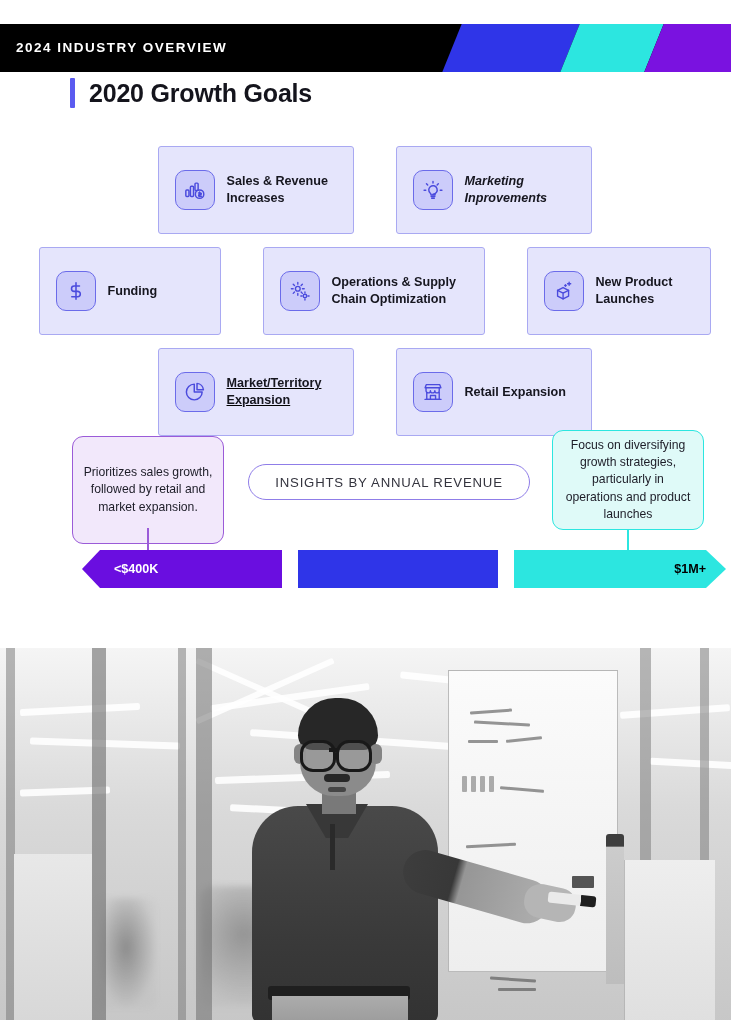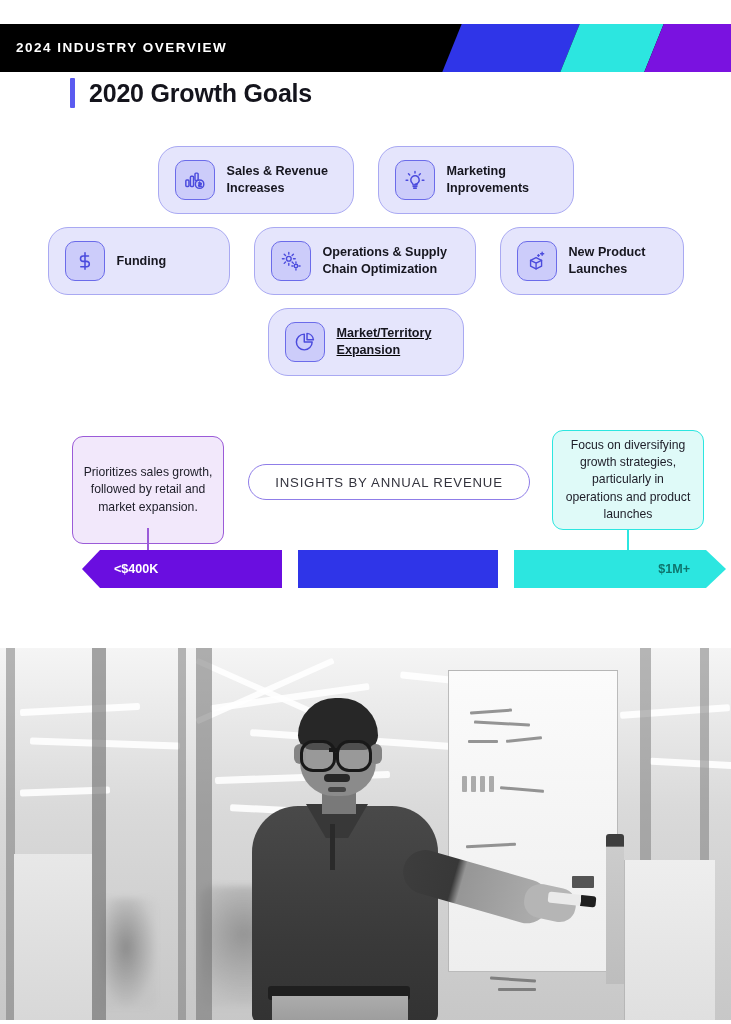--- a/index.html
+++ b/index.html
@@ -83,24 +83,25 @@
     justify-content: center;
     gap: 24px;
     margin-bottom: 13px;
   }
   .goal-card {
     display: flex;
     align-items: center;
     gap: 12px;
     background: #e5e5fc;
     border: 1.6px solid #a9a9f2;
-    border-radius: 20px;
+    border-radius: 3px;
     padding: 12px 16px;
     box-sizing: border-box;
-    height: 68px;
+    height: 88px;
+    margin-left: 18px;
   }
   .goal-card .icon-box {
     width: 38px;
     height: 38px;
     min-width: 38px;
     border-radius: 10px;
     background: #ccccfa;
     border: 1.4px solid #6b6bea;
     display: flex;
     align-items: center;
@@ -109,21 +110,21 @@
   .goal-card .icon-box svg { display: block; }
   .goal-card .card-label {
     font-size: 12.6px;
     font-weight: 700;
     color: #16161f;
     line-height: 1.32;
     white-space: pre-line;
   }
   
   .c-sales      { width: 196px; }
-  .c-marketing  { width: 196px; }
+  .c-marketing  { width: 196px; font-style: italic; }
   .c-funding    { width: 182px; }
   .c-operations { width: 222px; }
   .c-newproduct { width: 184px; }
   .c-market     { width: 196px; text-decoration: underline; }
   .c-retail     { width: 196px; }
 
   
   .insights {
     position: absolute;
     left: 0;
@@ -223,21 +224,21 @@
     width: 200px;
     background: #2f35e8;
   }
   .band-high {
     left: 502px;
     width: 212px;
     background: #2ce6e0;
     clip-path: polygon(0 0, calc(100% - 20px) 0, 100% 50%, calc(100% - 20px) 100%, 0 100%);
     justify-content: flex-end;
   }
-  .band-high .band-label { color: #0f766e; margin-right: 36px; }
+  .band-high .band-label { color: #000000; margin-right: 20px; }
 
   
   .photo {
     position: absolute;
     left: 0;
     top: 648px;
     width: 731px;
     height: 376px;
     overflow: hidden;
     background: #cfd2d6;
@@ -470,20 +471,32 @@
       <div class="icon-box">
         <svg width="22" height="22" viewBox="0 0 24 24" fill="none" stroke="#4b4bdd" stroke-width="1.6" stroke-linecap="round" stroke-linejoin="round">
           <path d="M11.2 3.4a8.6 8.6 0 108.6 8.6h-8.6z"></path>
           <path d="M14.2 2.6a7.6 7.6 0 017 7h-7z"></path>
         </svg>
       </div>
       <div class="card-label">Market/Territory
 Expansion</div>
     </div>
 
+    <div class="goal-card c-retail">
+      <div class="icon-box">
+        <svg width="22" height="22" viewBox="0 0 24 24" fill="none" stroke="#4b4bdd" stroke-width="1.5" stroke-linecap="round" stroke-linejoin="round">
+          <path d="M3.4 7.4h17.2l-1.2-3.4H4.6z"></path>
+          <path d="M4.4 7.4v3.1a2.4 2.4 0 004.8 0 2.4 2.4 0 004.8 0 2.4 2.4 0 004.8 0V7.4"></path>
+          <path d="M5.2 12.6V20h13.6v-7.4"></path>
+          <path d="M3.2 20h17.6"></path>
+          <path d="M9.2 20v-4.2h5.6V20"></path>
+        </svg>
+      </div>
+      <div class="card-label">Retail Expansion</div>
+    </div>
   </div>
 
 </div>
 
 <div class="insights">
   <div class="callout callout-purple">
     <span>Prioritizes sales growth, followed by retail and market expansion.</span>
   </div>
   <div class="connector left"></div>
 

